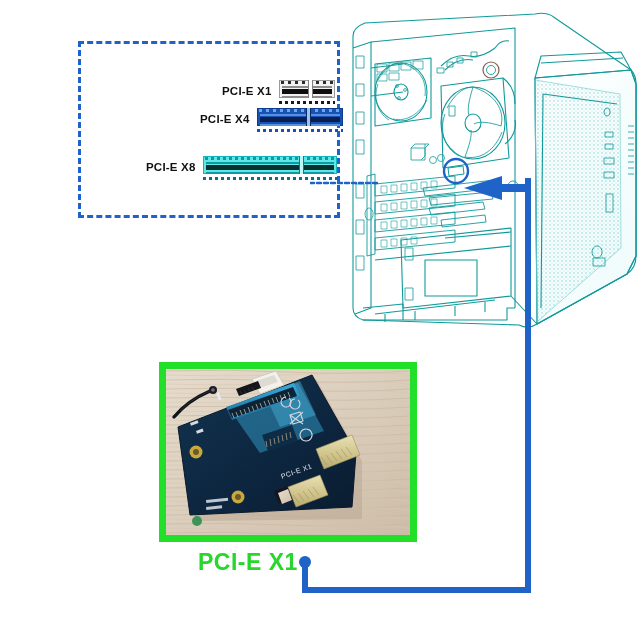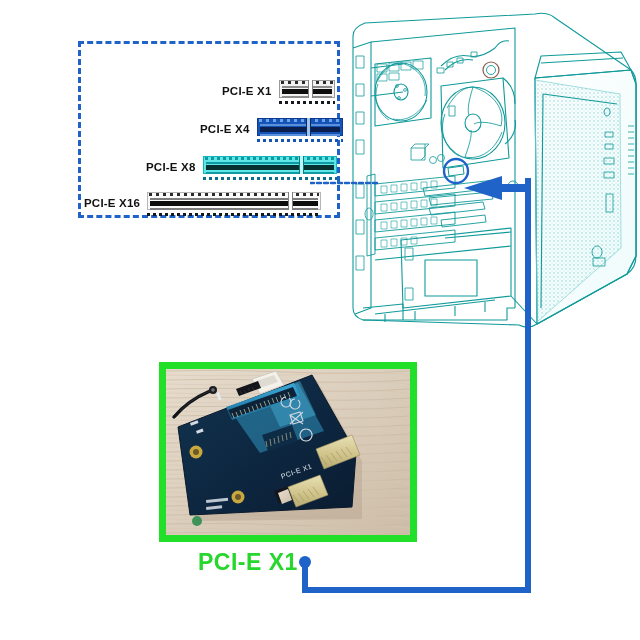--- a/index.html
+++ b/index.html
@@ -131,21 +131,21 @@
       <div class="body"></div>
       <div class="pins-top"></div>
       <div class="rail a"></div>
       <div class="channel"></div>
       <div class="rail b"></div>
       <div class="notch" style="left:52%;"></div>
       <div class="pins-bottom"></div>
     </div>
   </div>
 
-  <div class="slot-row" style="left:200px;top:106px;justify-content:center;">
+  <div class="slot-row" style="left:200px;top:96px;justify-content:center;">
     <div class="slot-label">PCI-E X4</div>
     <div class="slot blue" style="width:86px;">
       <div class="body"></div>
       <div class="pins-top"></div>
       <div class="rail a"></div>
       <div class="channel"></div>
       <div class="rail b"></div>
       <div class="notch" style="left:58%;"></div>
       <div class="pins-bottom"></div>
     </div>
@@ -157,32 +157,20 @@
       <div class="body"></div>
       <div class="pins-top"></div>
       <div class="rail a"></div>
       <div class="channel"></div>
       <div class="rail b"></div>
       <div class="notch" style="left:72%;"></div>
       <div class="pins-bottom"></div>
     </div>
   </div>
 
-  <div class="slot-row" style="left:84px;top:180px;">
-    <div class="slot-label">PCI-E X16</div>
-    <div class="slot white" style="width:174px;">
-      <div class="body"></div>
-      <div class="pins-top"></div>
-      <div class="rail a"></div>
-      <div class="channel"></div>
-      <div class="rail b"></div>
-      <div class="notch" style="left:81%;"></div>
-      <div class="pins-bottom"></div>
-    </div>
-  </div>
 
   <svg id="computer-case" viewBox="0 0 295 330">
     <defs>
       <pattern id="stipple" width="4" height="4" patternUnits="userSpaceOnUse">
         <circle cx="1" cy="1" r="0.7" fill="#6fc9cb"></circle>
         <circle cx="3" cy="3" r="0.5" fill="#9bdadb"></circle>
       </pattern>
       <linearGradient id="panelfade" x1="0" y1="0" x2="1" y2="1">
         <stop offset="0%" stop-color="#ffffff"></stop>
         <stop offset="100%" stop-color="#eefbfb"></stop>

